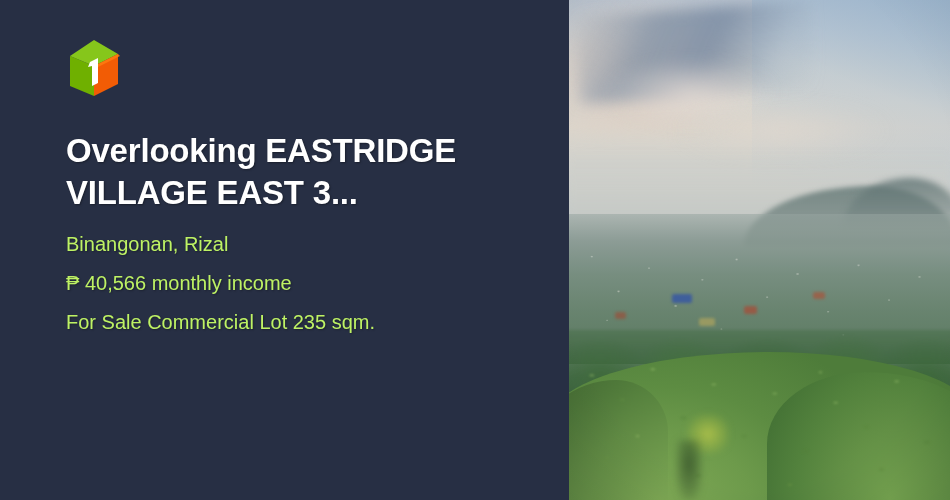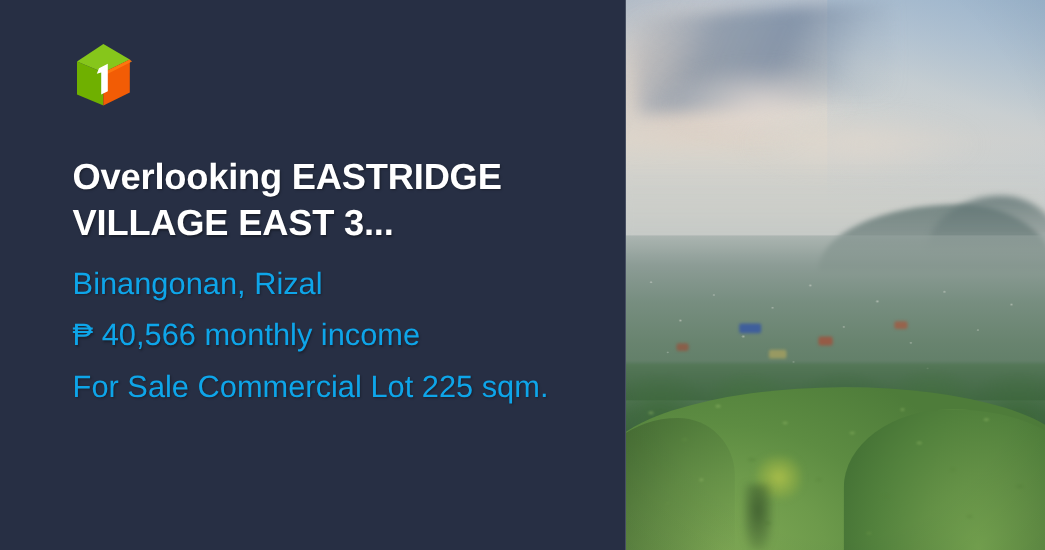--- a/index.html
+++ b/index.html
@@ -34,38 +34,38 @@
     top: 36px;
     width: 62px;
     height: 62px;
   }
   .logo-wrap svg { display: block; }
 
   
   .text-block {
     position: absolute;
     left: 66px;
-    top: 140px;
+    top: 130px;
     width: 480px;
   }
   .listing-title {
     font-size: 33px;
     font-weight: bold;
     line-height: 1.27;
     color: #ffffff;
     letter-spacing: -0.2px;
     margin: 0 0 20px 0;
     text-shadow: 1px 1px 2px rgba(0,0,0,0.35);
     white-space: pre-line;
   }
   .meta-line {
-    font-size: 28px;
+    font-size: 20px;
     font-weight: normal;
     line-height: 1.0;
-    color: #0ea5e9;
+    color: #bef264;
     margin: 0 0 19px 0;
     text-shadow: 1px 1px 2px rgba(0,0,0,0.3);
   }
   .meta-line:last-child { margin-bottom: 0; }
 
   
   .photo {
     position: relative;
     flex: 1 1 auto;
     height: 500px;
@@ -290,21 +290,21 @@
 
         <polygon points="26,26 34,22 34,47 28,50 28,30 24,31" fill="#ffffff"></polygon>
       </svg>
     </div>
 
     <div class="text-block">
       <h1 class="listing-title">Overlooking EASTRIDGE
 VILLAGE EAST 3...</h1>
       <p class="meta-line">Binangonan, Rizal</p>
       <p class="meta-line">₱ 40,566 monthly income</p>
-      <p class="meta-line">For Sale Commercial Lot 225 sqm.</p>
+      <p class="meta-line">For Sale Commercial Lot 235 sqm.</p>
     </div>
 
   </div>
 
   <div class="photo">
     <div class="sky"></div>
     <div class="sky-blue-right"></div>
     <div class="cloud-warm"></div>
     <div class="cloud-dark-streak"></div>
     <div class="cloud-wisp-a"></div>

